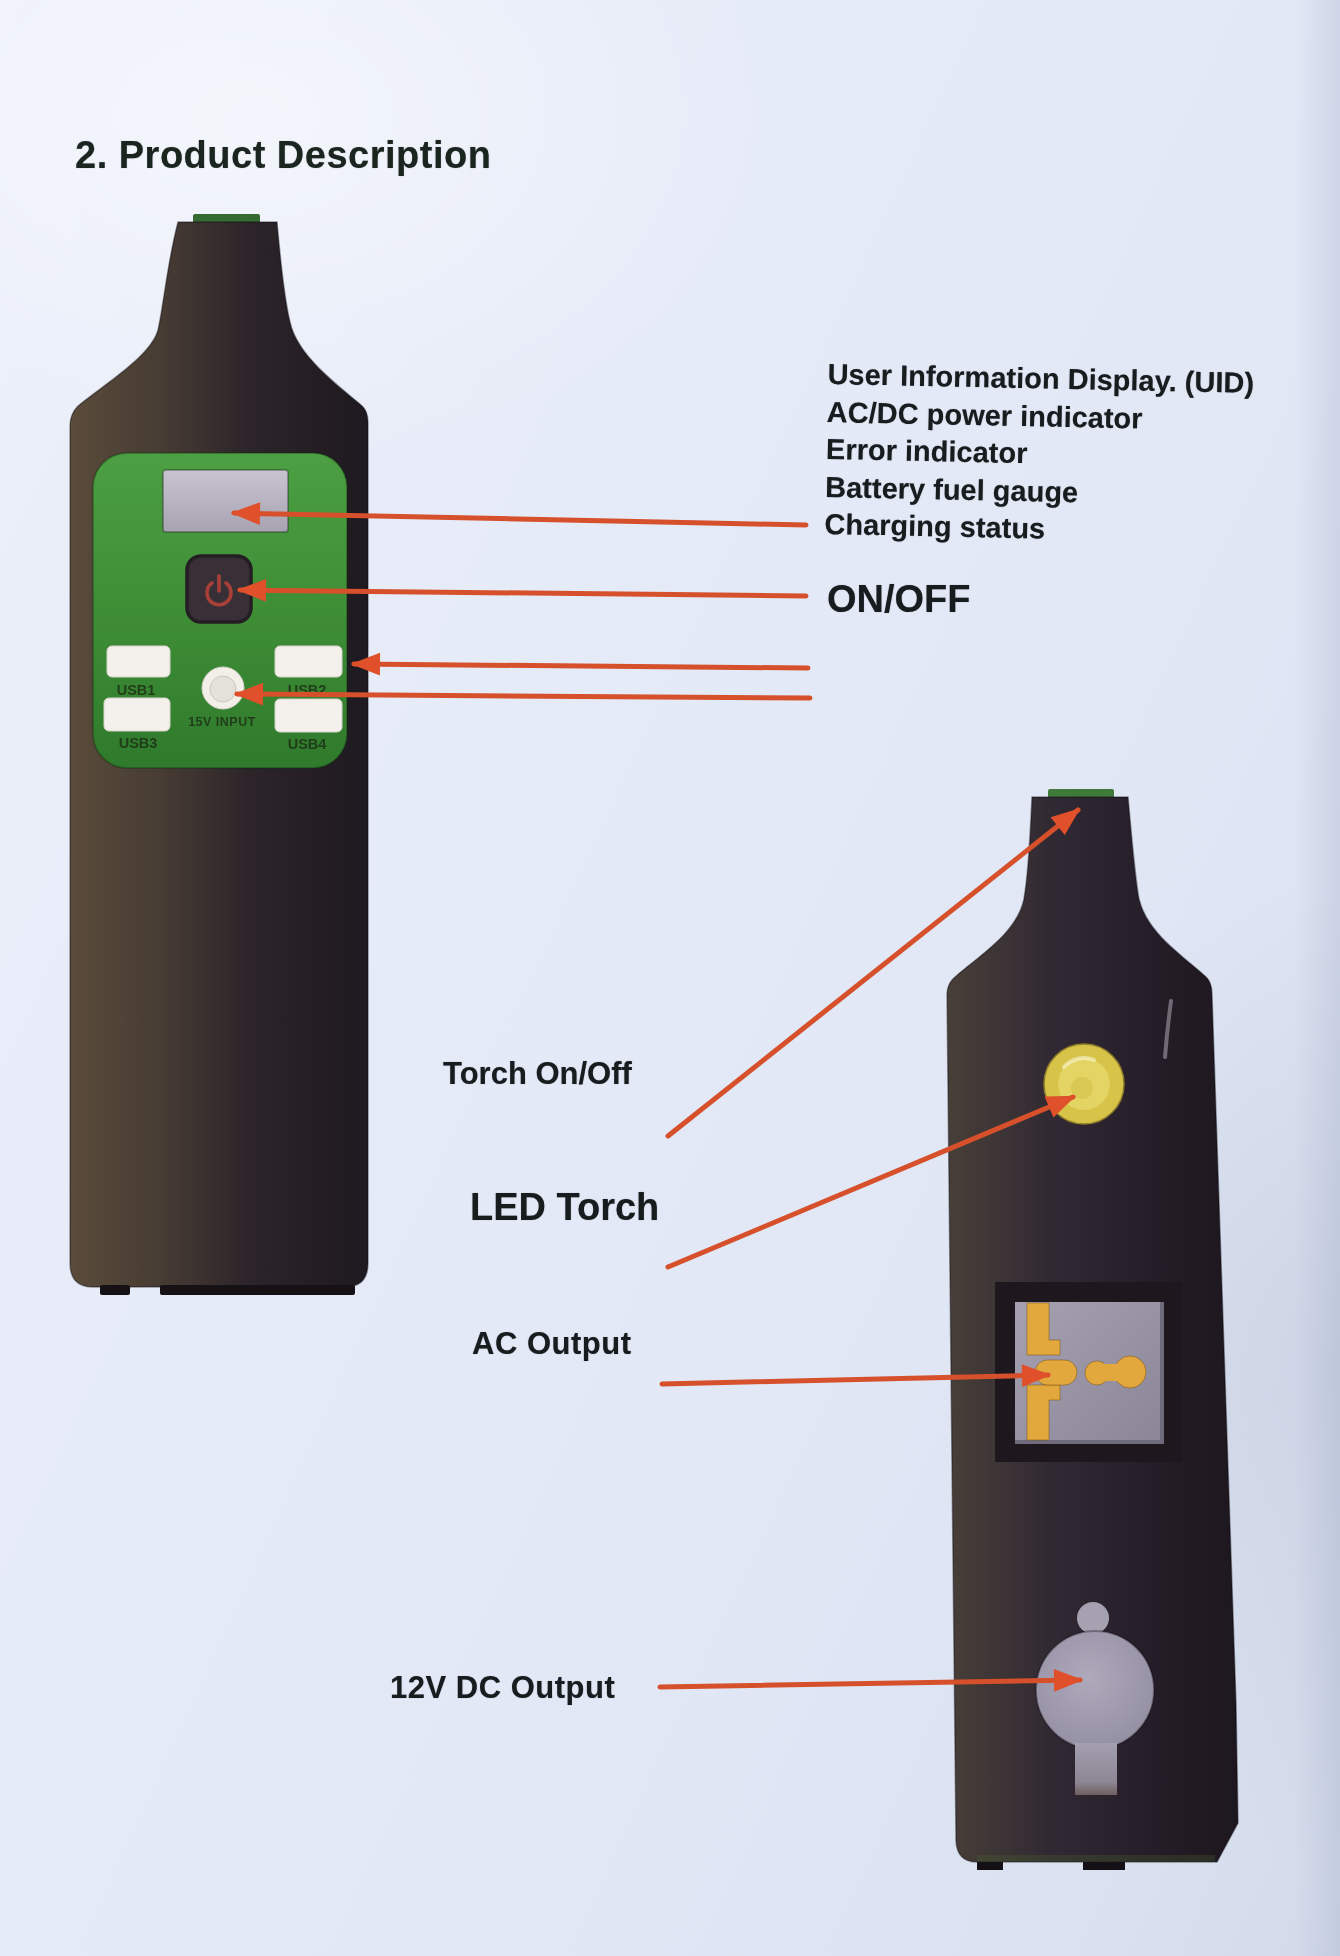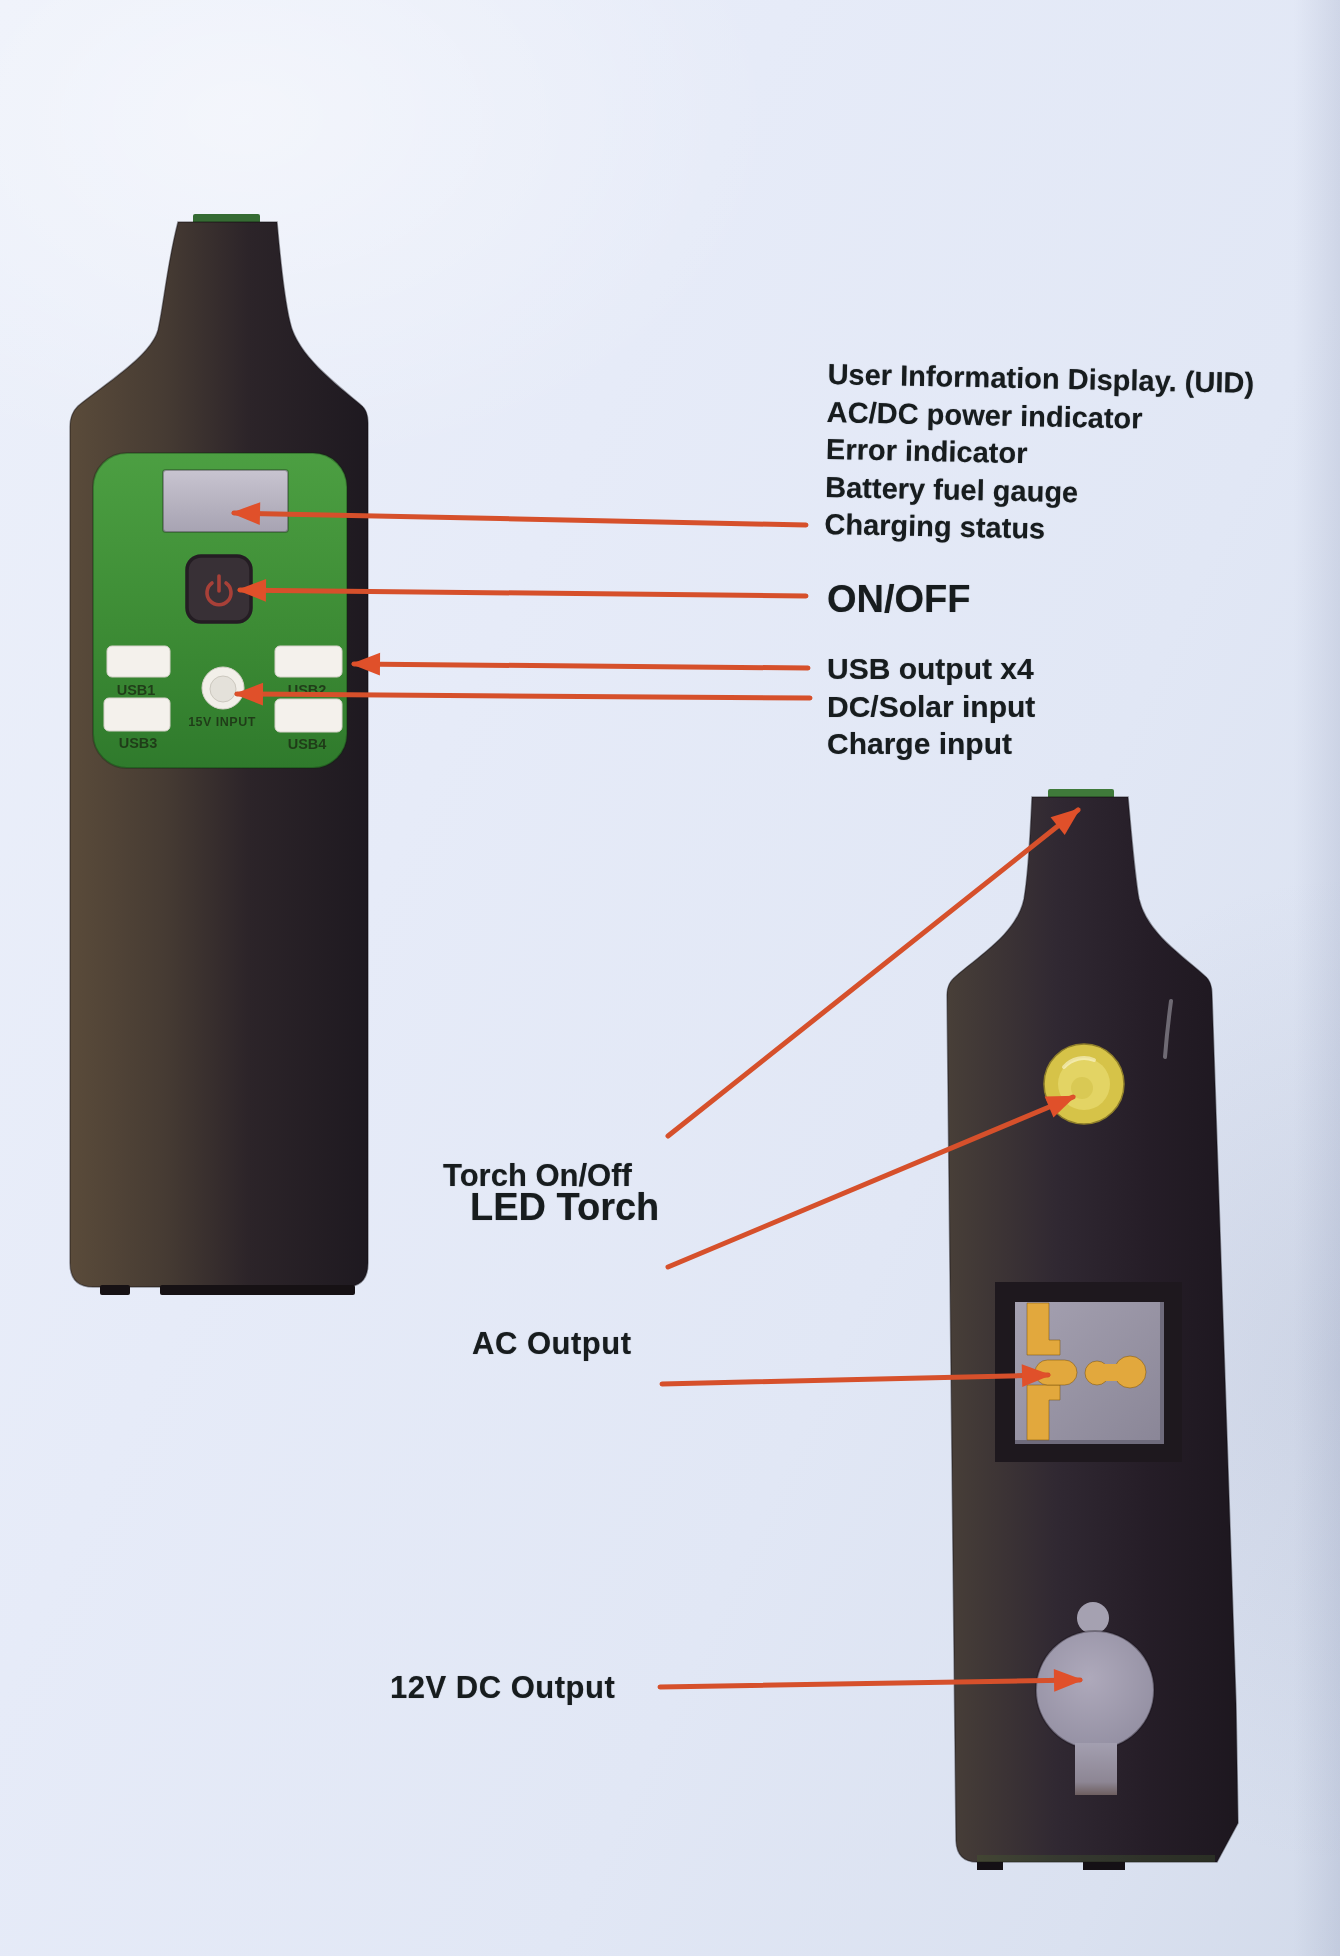--- a/index.html
+++ b/index.html
@@ -12,21 +12,21 @@
     background:radial-gradient(900px 600px at 18% 6%,rgba(255,255,255,.45),rgba(255,255,255,0) 60%),
                radial-gradient(700px 900px at 100% 70%,rgba(120,130,160,.14),rgba(120,130,160,0) 55%);}
   .edge-shade{position:absolute;top:0;right:0;width:46px;height:100%;pointer-events:none;
     background:linear-gradient(to right,rgba(140,150,180,0),rgba(140,150,180,.22));}
   .photo{filter:blur(0.4px);}
   .t{position:absolute;font-weight:700;color:#171c1e;text-shadow:0 0 1px rgba(25,30,35,.45);white-space:nowrap;}
   .title{left:75px;top:134px;font-size:38px;letter-spacing:.5px;color:#1b2520;}
   .uid{left:828px;top:356px;font-size:29px;line-height:37.5px;transform:rotate(1.2deg);transform-origin:left top;}
   .onoff{left:827px;top:578px;font-size:38px;}
   .outs{left:827px;top:650px;font-size:30px;line-height:37.5px;}
-  .lbl-torch{left:443px;top:1158px;font-size:31px;}
+  .lbl-torch{left:443px;top:1056px;font-size:31px;}
   .lbl-led{left:470px;top:1186px;font-size:38px;}
   .lbl-ac{left:472px;top:1326px;font-size:31px;letter-spacing:.5px;}
   .lbl-12v{left:390px;top:1670px;font-size:31px;letter-spacing:.5px;text-align:right;}
   svg{position:absolute;overflow:visible;}
   svg text{font-family:"Liberation Sans",sans-serif;font-weight:700;}
 </style>
 </head>
 <body>
 
 <div class="stage">
@@ -156,36 +156,32 @@
       <line x1="806" y1="596" x2="240" y2="590" marker-end="url(#ah)"></line>
       <line x1="808" y1="668" x2="354" y2="664" marker-end="url(#ah)"></line>
       <line x1="810" y1="698" x2="237" y2="694" marker-end="url(#ah)"></line>
       <line x1="668" y1="1136" x2="1078" y2="810" marker-end="url(#ah)"></line>
       <line x1="668" y1="1267" x2="1073" y2="1097" marker-end="url(#ah)"></line>
       <line x1="662" y1="1384" x2="1048" y2="1375" marker-end="url(#ah)"></line>
       <line x1="660" y1="1687" x2="1080" y2="1680" marker-end="url(#ah)"></line>
     </g>
   </svg>
 
+  <div class="t title">2. Product Description</div>
 
   <div class="t uid">
     <div>User Information Display. (UID)</div>
     <div>AC/DC power indicator</div>
     <div>Error indicator</div>
     <div>Battery fuel gauge</div>
     <div>Charging status</div>
   </div>
 
   <div class="t onoff">ON/OFF</div>
 
-  <div class="t outs">
-    <div>USB output x4</div>
-    <div>DC/Solar input</div>
-    <div>Charge input</div>
-  </div>
 
   <div class="t lbl-torch">Torch On/Off</div>
   <div class="t lbl-led">LED Torch</div>
   <div class="t lbl-ac">AC Output</div>
   <div class="t lbl-12v">12V DC Output</div>
 
   <div class="edge-shade"></div>
 </div>
 
 </body></html>

